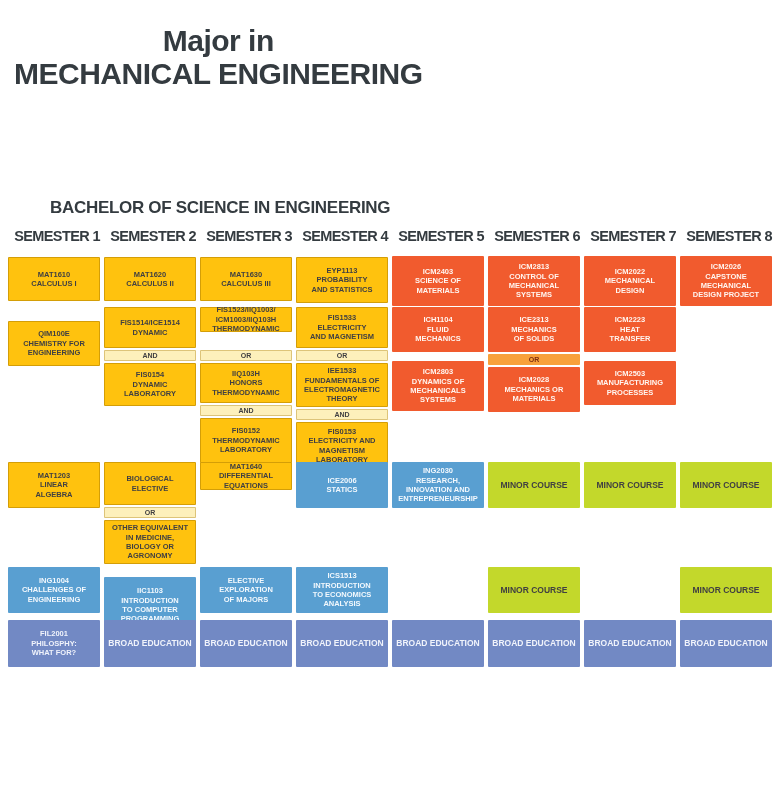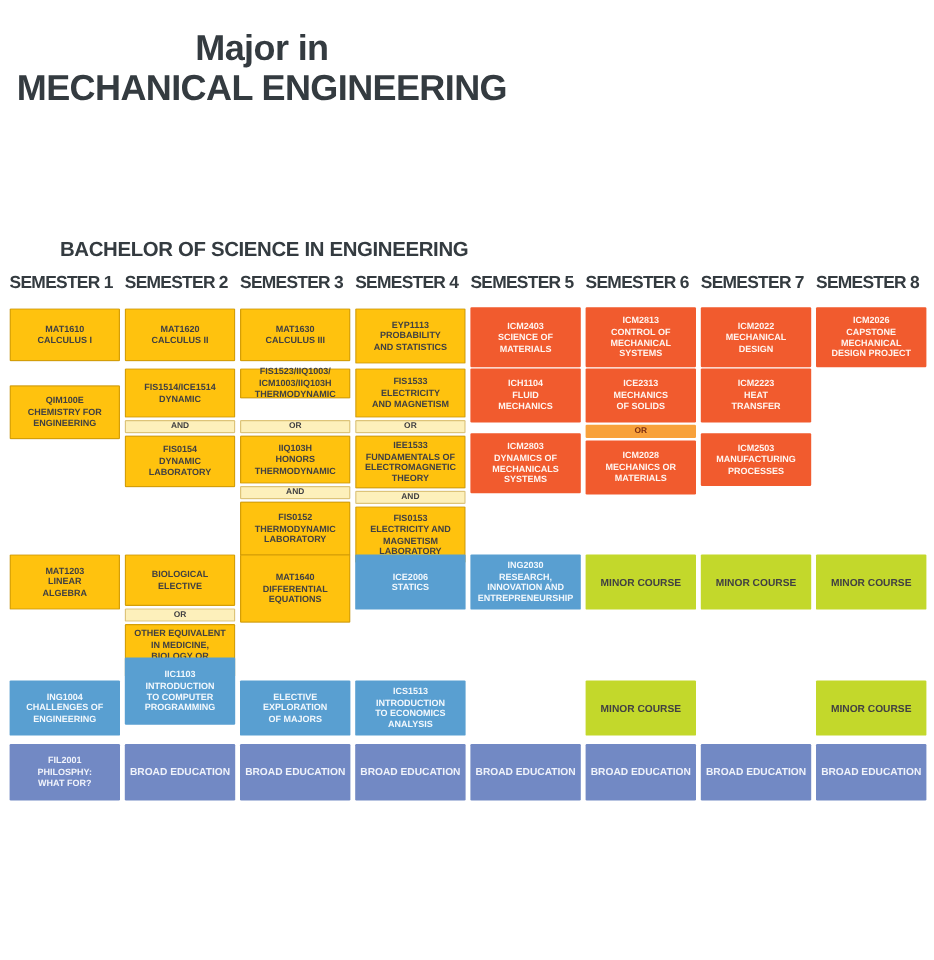--- a/index.html
+++ b/index.html
@@ -9,21 +9,21 @@
     -webkit-font-smoothing:antialiased;
   }
   .title-block{position:absolute;top:24px;left:14px;color:var(--heading);}
   .title-line1{font-size:30px;font-weight:bold;letter-spacing:-0.5px;line-height:1.1;text-align:center;}
   .title-line2{font-size:30px;font-weight:bold;letter-spacing:-0.5px;line-height:1.1;}
   .subtitle{position:absolute;top:198px;left:10px;font-size:17px;font-weight:bold;
     letter-spacing:-0.3px;color:var(--heading);margin-left:40px;}
   .sem-header{position:absolute;top:228px;left:8px;width:764px;display:grid;
     grid-template-columns:repeat(8,92px);column-gap:4px;}
   .sem-header .sem-label{font-size:14.5px;font-weight:bold;letter-spacing:-0.6px;
-    color:var(--heading);text-align:left;white-space:nowrap;}
+    color:var(--heading);text-align:right;white-space:nowrap;}
   .board{position:absolute;top:257px;left:8px;width:764px;height:420px;}
   .card{
     position:absolute;width:92px;left:calc(var(--c) * 96px);
     display:flex;align-items:center;justify-content:center;
     text-align:center;white-space:pre-line;
     font-weight:bold;font-size:7.5px;line-height:1.25;letter-spacing:0px;
     box-sizing:border-box;padding:2px;border-radius:1px;
   }
   .strip{
     position:absolute;width:92px;left:calc(var(--c) * 96px);height:11px;
@@ -152,37 +152,37 @@
 ALGEBRA</div>
 
   <div class="card yellow" style="--c:1;top:205px;height:43px">BIOLOGICAL
 ELECTIVE</div>
   <div class="strip strip-yellow" style="--c:1;top:250px">OR</div>
   <div class="card yellow" style="--c:1;top:263px;height:44px">OTHER EQUIVALENT
 IN MEDICINE,
 BIOLOGY OR
 AGRONOMY</div>
 
-  <div class="card yellow" style="--c:2;top:205px;height:57px">MAT1640
+  <div class="card yellow" style="--c:2;top:205px;height:28px">MAT1640
 DIFFERENTIAL
 EQUATIONS</div>
   <div class="card blue" style="--c:3;top:205px;height:46px">ICE2006
 STATICS</div>
   <div class="card blue" style="--c:4;top:205px;height:46px">ING2030
 RESEARCH,
 INNOVATION AND
 ENTREPRENEURSHIP</div>
   <div class="card green single" style="--c:5;top:205px;height:46px">MINOR COURSE</div>
   <div class="card green single" style="--c:6;top:205px;height:46px">MINOR COURSE</div>
   <div class="card green single" style="--c:7;top:205px;height:46px">MINOR COURSE</div>
 
   <div class="card blue" style="--c:0;top:310px;height:46px">ING1004
 CHALLENGES OF
 ENGINEERING</div>
-  <div class="card blue" style="--c:1;top:291px;height:56px">IIC1103
+  <div class="card blue" style="--c:1;top:320px;height:56px">IIC1103
 INTRODUCTION
 TO COMPUTER
 PROGRAMMING</div>
   <div class="card blue" style="--c:2;top:310px;height:46px">ELECTIVE
 EXPLORATION
 OF MAJORS</div>
   <div class="card blue" style="--c:3;top:310px;height:46px">ICS1513
 INTRODUCTION
 TO ECONOMICS
 ANALYSIS</div>

